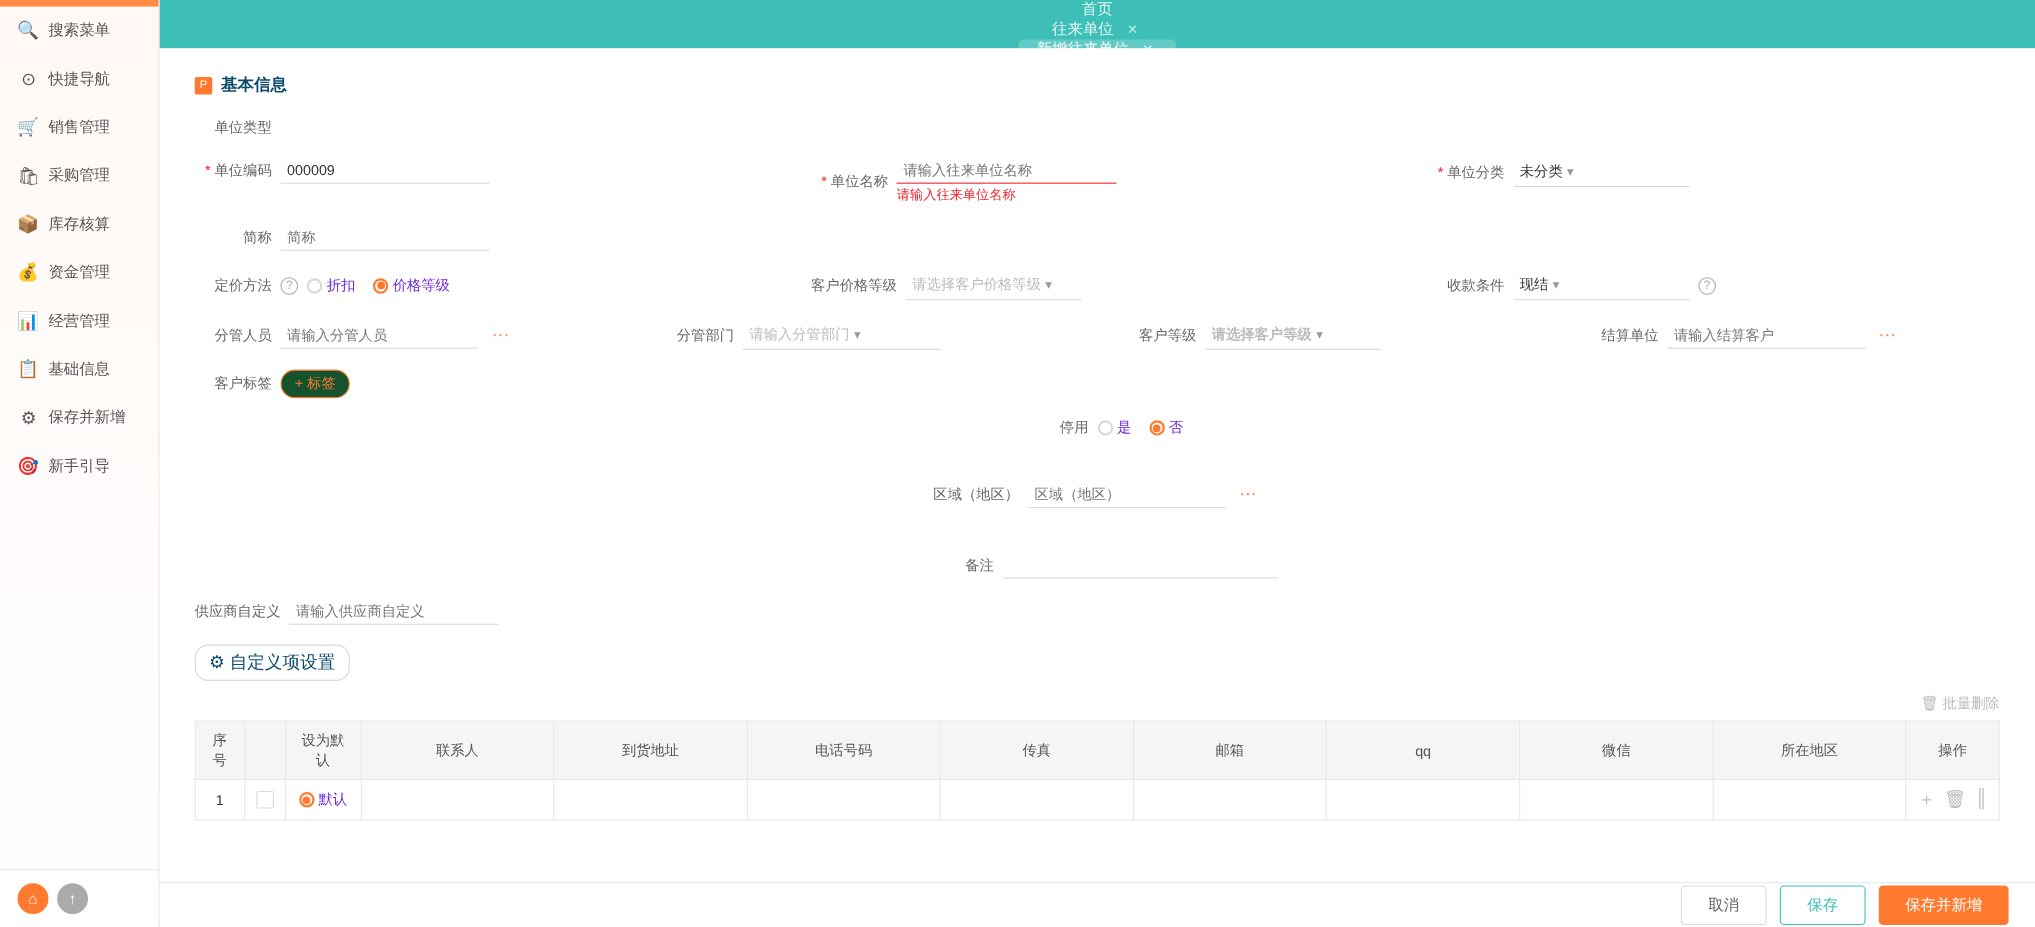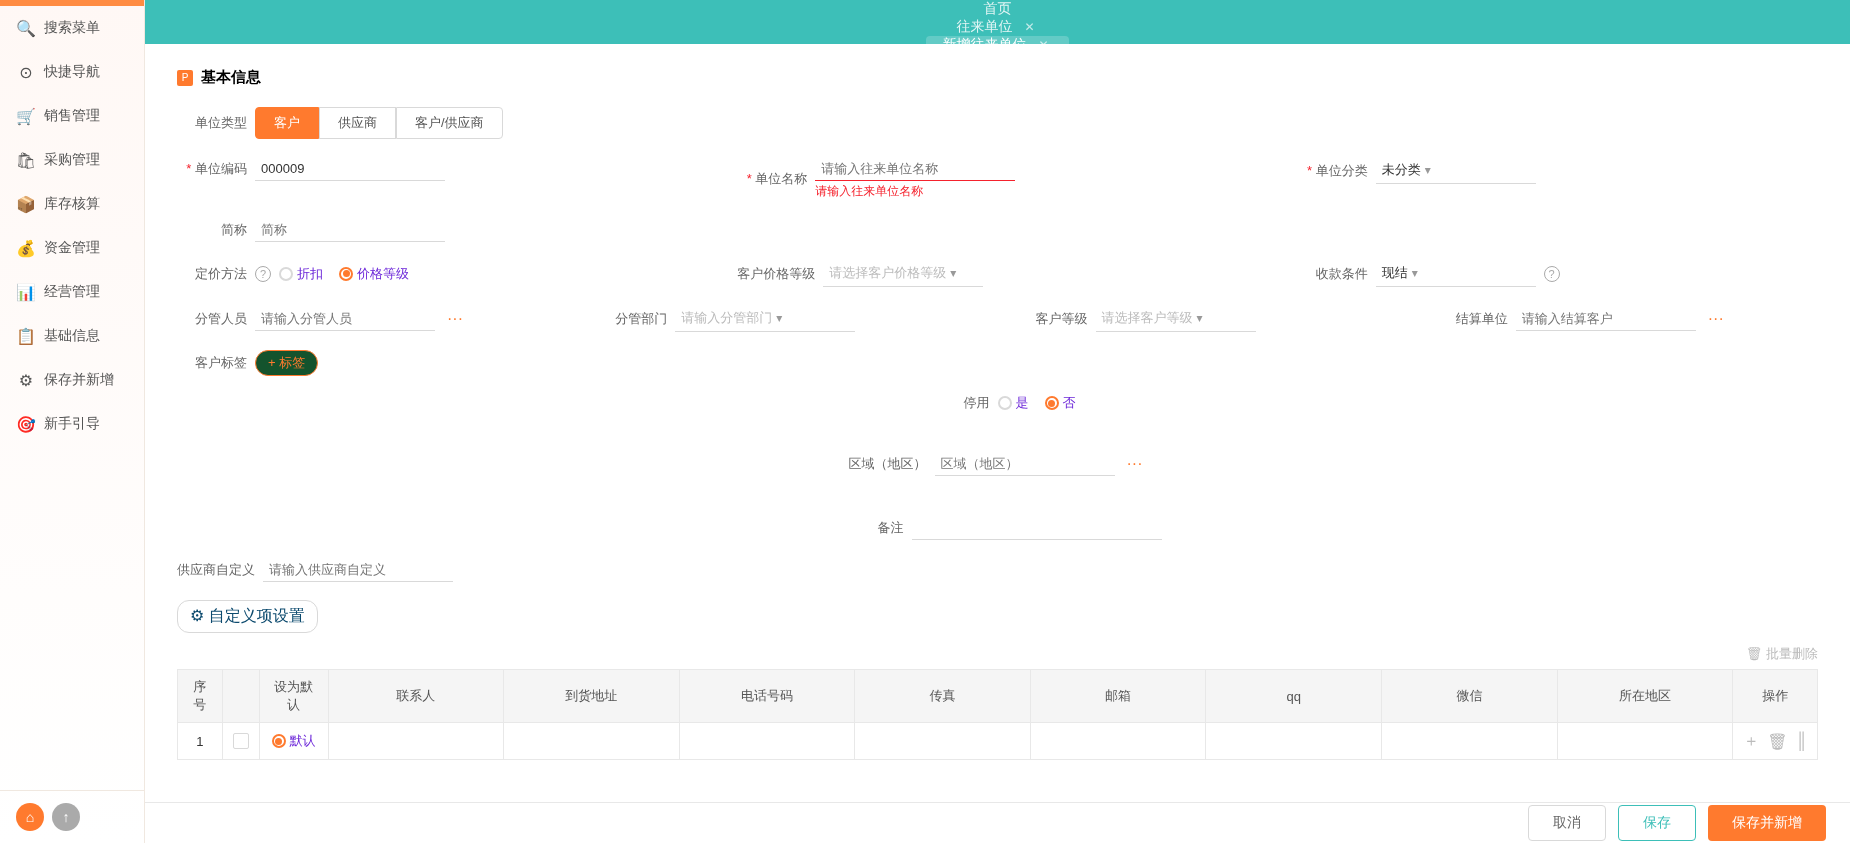--- a/index.html
+++ b/index.html
@@ -108,21 +108,21 @@
       gap: 8px;
       margin-bottom: 20px;
     }
     .section-icon {
       width: 16px; height: 16px;
       background: #ff7a2e;
       border-radius: 2px;
       display: flex; align-items: center; justify-content: center;
       color: white; font-size: 10px;
     }
-    .section-title { font-size: 15px; font-weight: bold; color: #000000; }
+    .section-title { font-size: 15px; font-weight: bold; color: #0c4a6e; }
 
     
     .form-row {
       display: flex;
       align-items: flex-start;
       gap: 0;
       margin-bottom: 18px;
     }
     .form-field {
       display: flex;
@@ -400,25 +400,20 @@
   <div class="content">
 
     <div class="section-header">
       <div class="section-icon">P</div>
       <span class="section-title">基本信息</span>
     </div>
 
     <div class="form-row" style="margin-bottom:18px; align-items:center;">
       <div class="form-field">
         <span class="form-label" style="min-width:70px;">单位类型</span>
-        <div class="unit-type-group">
-          <button class="unit-btn active">客户</button>
-          <button class="unit-btn">供应商</button>
-          <button class="unit-btn">客户/供应商</button>
-        </div>
       </div>
     </div>
 
     <div class="form-row" style="align-items:flex-start; gap:40px;">
       <div class="form-field">
         <span class="form-label required">单位编码</span>
         <input class="form-input" value="000009" style="width: 190px;">
       </div>
       <div class="form-field">
         <span class="form-label required">单位名称</span>
@@ -484,21 +479,21 @@
       <div class="form-field">
         <span class="form-label">分管部门</span>
         <div class="form-select" style="min-width:180px;">
           <span style="color:#bbb;">请输入分管部门</span>
           <span class="chevron">▾</span>
         </div>
       </div>
       <div class="form-field">
         <span class="form-label">客户等级</span>
         <div class="form-select" style="min-width:160px;">
-          <span style="color:#bbb;">请选择客户等级</span>
+          <span style="color:#bbb;font-weight:bold;">请选择客户等级</span>
           <span class="chevron">▾</span>
         </div>
       </div>
       <div class="form-field">
         <span class="form-label">结算单位</span>
         <input class="form-input" placeholder="请输入结算客户" style="width: 180px;">
         <span class="more-btn">···</span>
       </div>
     </div>
 

